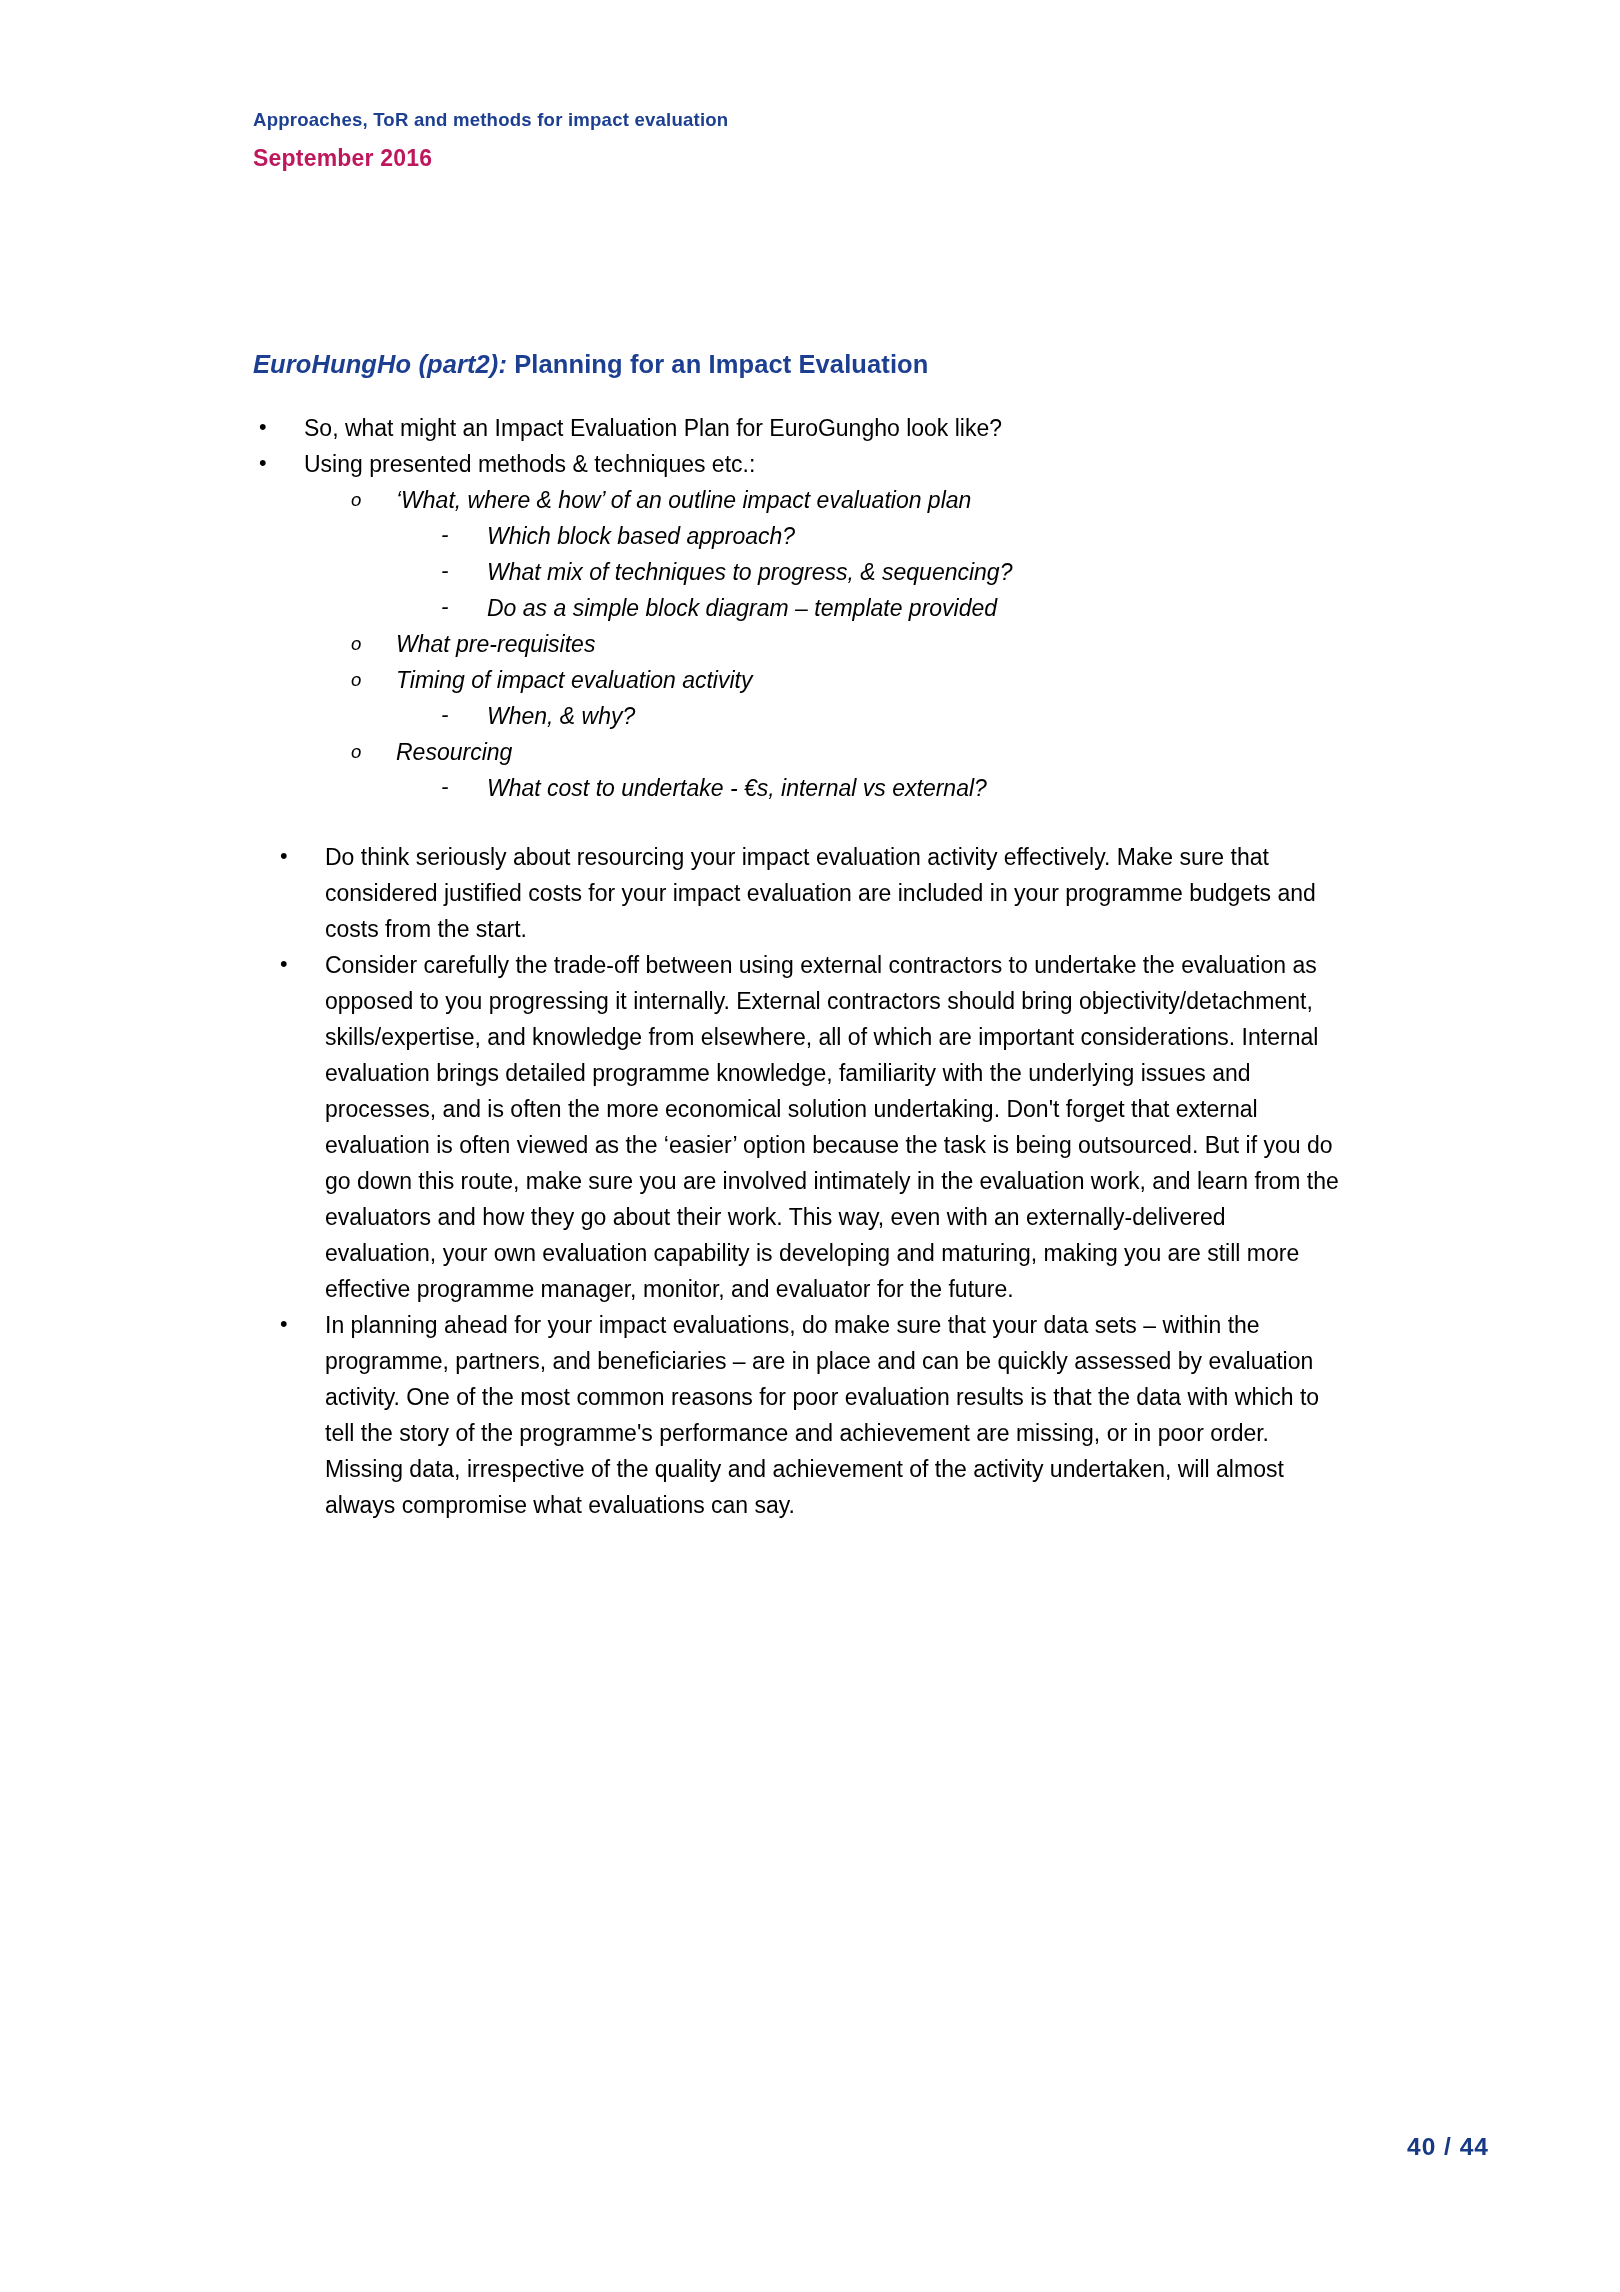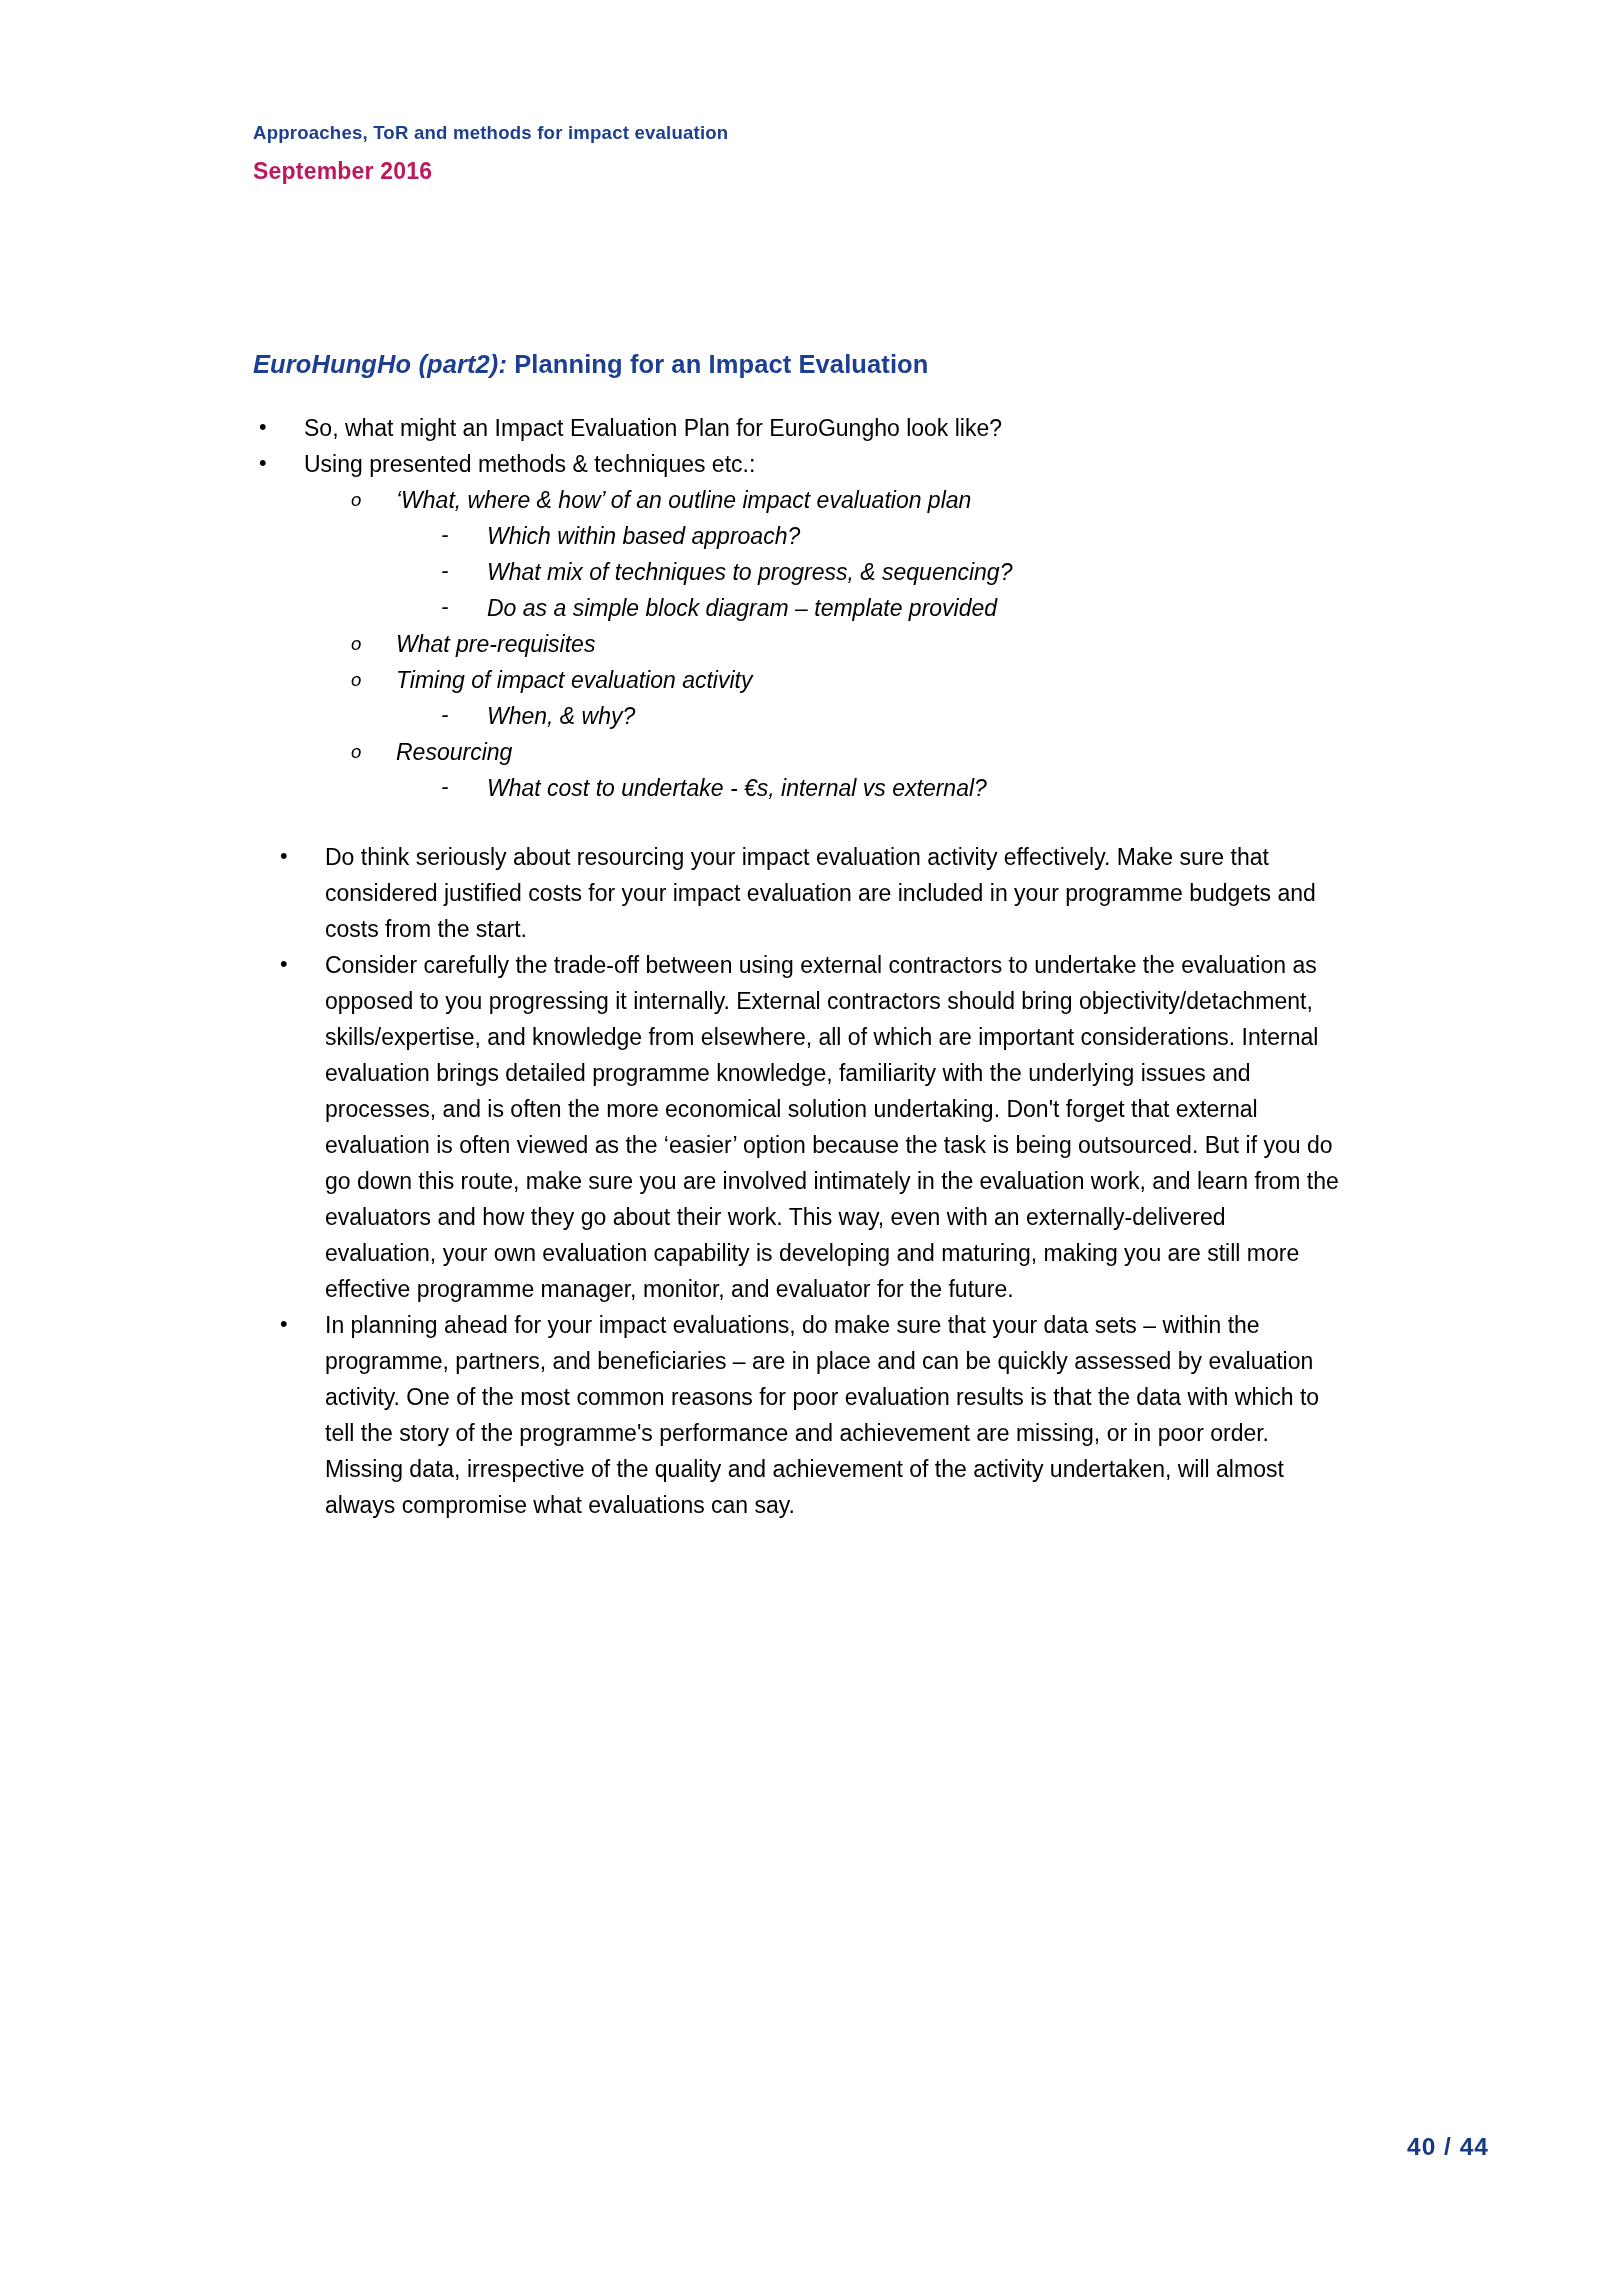--- a/index.html
+++ b/index.html
@@ -17,21 +17,21 @@
     height: 2293px;
     background: #ffffff;
     box-sizing: border-box;
     overflow: hidden;
   }
 
   
   .doc-header {
     position: absolute;
     left: 253px;
-    top: 120px;
+    top: 107px;
     width: 1176px;
   }
   .doc-header .line1 {
     font-size: 18.6px;
     font-weight: bold;
     color: #1d3f91;
     letter-spacing: 0.2px;
     line-height: 1.45;
     white-space: nowrap;
   }
@@ -185,21 +185,21 @@
         <div class="li lvl1">
           <span class="marker">•</span>
           <span class="txt">Using presented methods &amp; techniques etc.:</span>
         </div>
         <div class="li lvl2">
           <span class="marker">o</span>
           <span class="txt">‘What, where &amp; how’ of an outline impact evaluation plan</span>
         </div>
         <div class="li lvl3">
           <span class="marker">-</span>
-          <span class="txt">Which within based approach?</span>
+          <span class="txt">Which block based approach?</span>
         </div>
         <div class="li lvl3">
           <span class="marker">-</span>
           <span class="txt">What mix of techniques to progress, &amp; sequencing?</span>
         </div>
         <div class="li lvl3">
           <span class="marker">-</span>
           <span class="txt">Do as a simple block diagram – template provided</span>
         </div>
         <div class="li lvl2">

